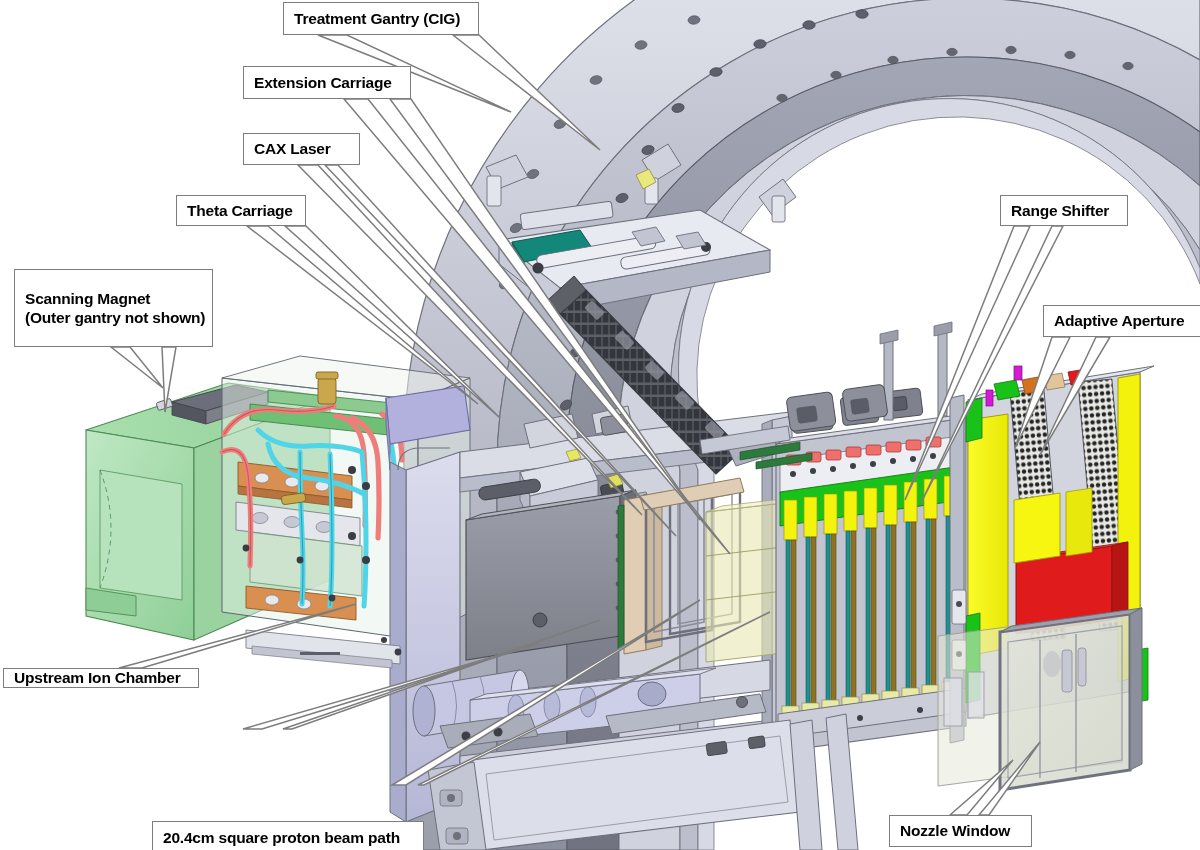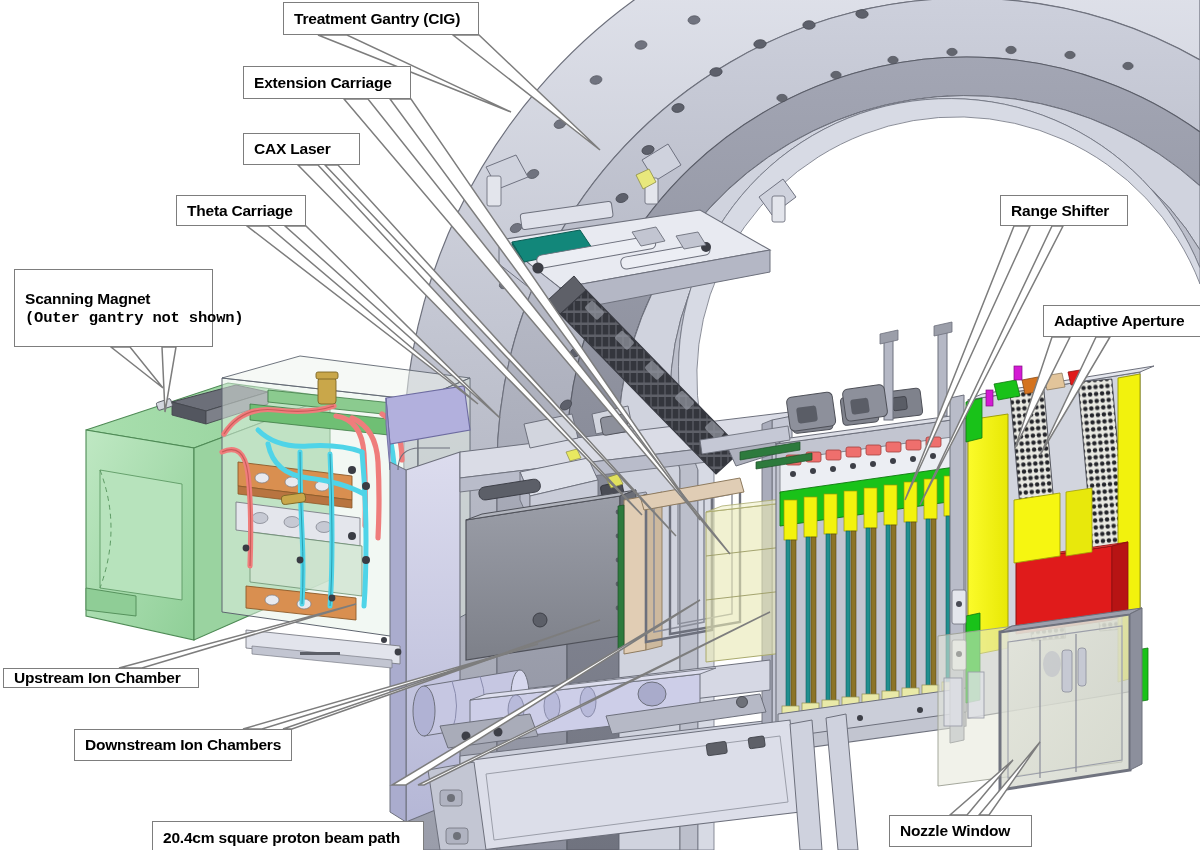--- a/index.html
+++ b/index.html
@@ -35,21 +35,21 @@
     color: #000000;
     font-weight: bold;
     font-size: 15.5px;
     letter-spacing: -0.2px;
     display: flex;
     flex-direction: column;
     justify-content: center;
     padding: 3px 9px 3px 10px;
     white-space: nowrap;
   }
-  .callout .line2 { margin-top: 1px; font-family: Liberation Mono, monospace; }
+  .callout .line2 { margin-top: 1px; }
 </style>
 </head>
 <body>
 
 <div id="stage">
 
   <svg id="cad" viewBox="0 0 1200 850">
     <defs>
       <linearGradient id="gRing" x1="0" y1="0" x2="0" y2="1">
         <stop offset="0" stop-color="#e6e8f0"></stop>
@@ -675,23 +675,20 @@
       <div class="callout" style="left: 176px; top: 195px; width: 130px; height: 31px;">
         <span>Theta Carriage</span>
       </div>
       <div class="callout" style="left: 14px; top: 269px; width: 199px; height: 78px;">
         <span>Scanning Magnet</span>
         <span class="line2">(Outer gantry not shown)</span>
       </div>
       <div class="callout" style="left: 3px; top: 668px; width: 196px; height: 20px;">
         <span>Upstream Ion Chamber</span>
       </div>
-      <div class="callout" style="left: 74px; top: 729px; width: 218px; height: 32px;">
-        <span>Downstream Ion Chambers</span>
-      </div>
       <div class="callout" style="left: 152px; top: 785px; width: 272px; height: 33px; margin-top: 36px;">
         <span>20.4cm square proton beam path</span>
       </div>
       <div class="callout" style="left: 1000px; top: 195px; width: 128px; height: 31px;">
         <span>Range Shifter</span>
       </div>
       <div class="callout" style="left: 1043px; top: 305px; width: 172px; height: 32px;">
         <span>Adaptive Aperture</span>
       </div>
       <div class="callout" style="left: 889px; top: 815px; width: 143px; height: 32px;">

